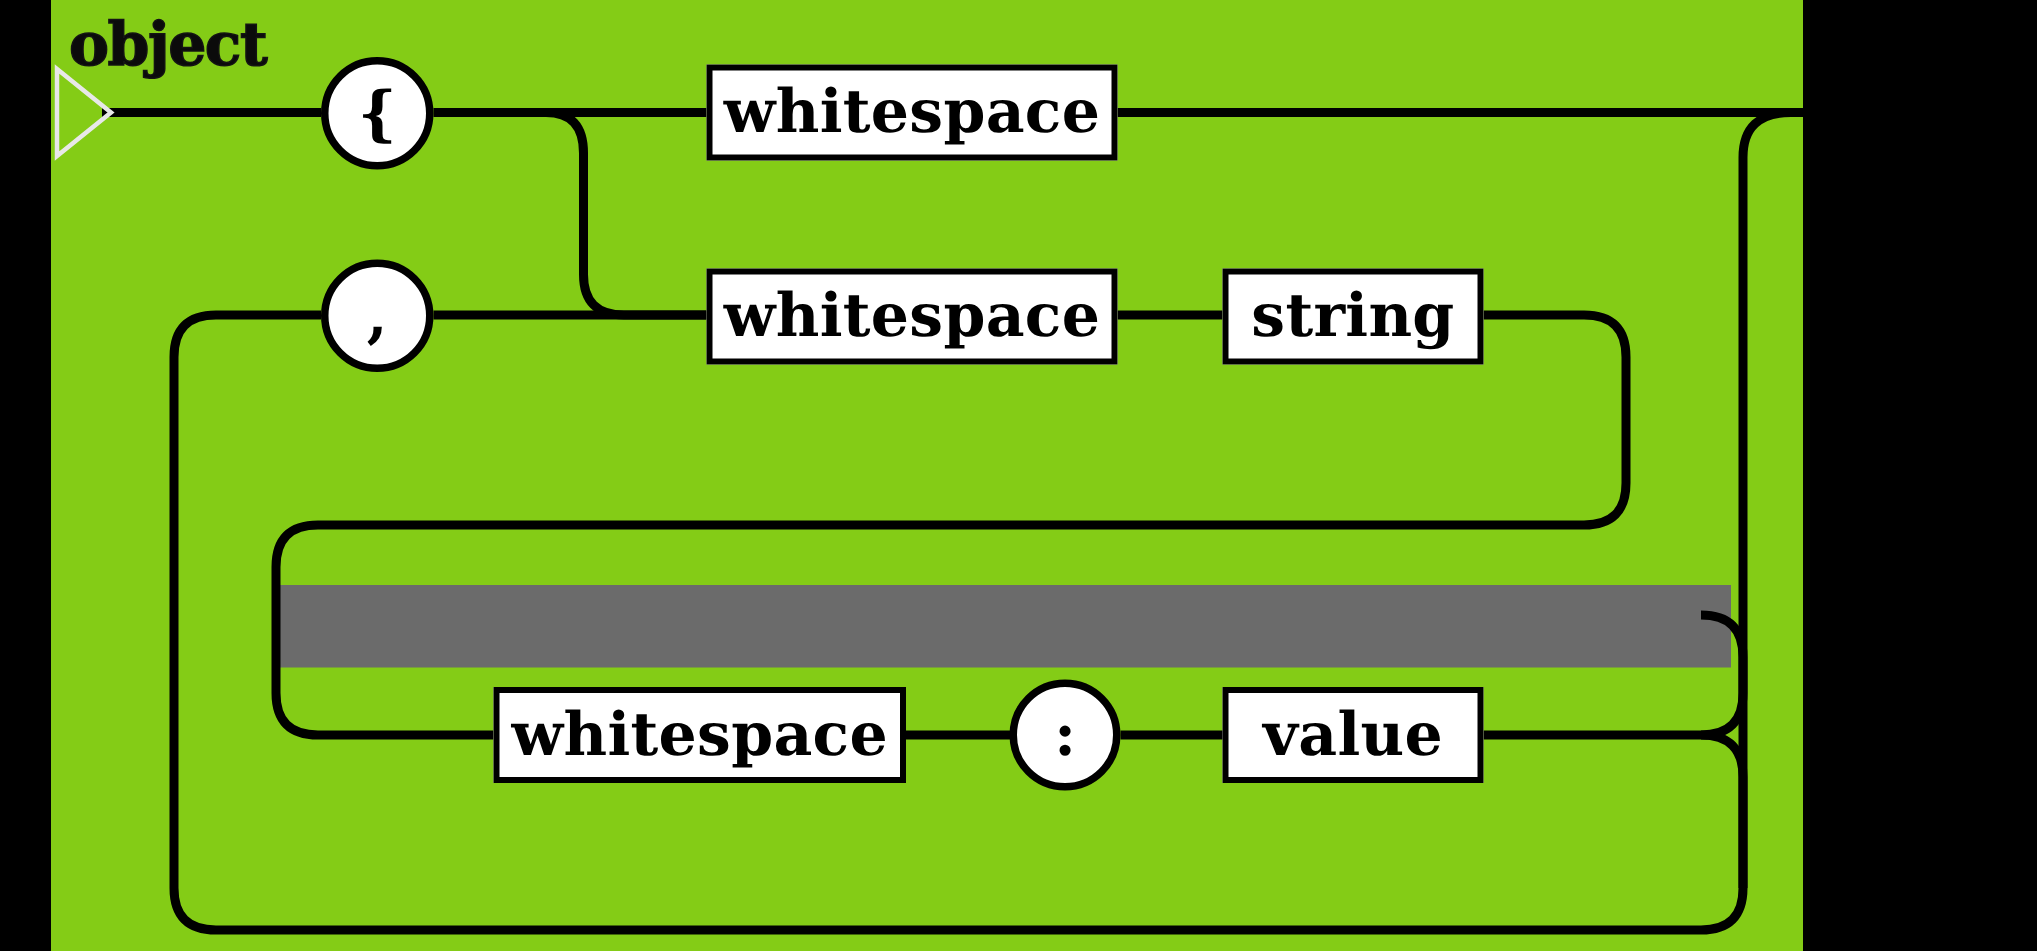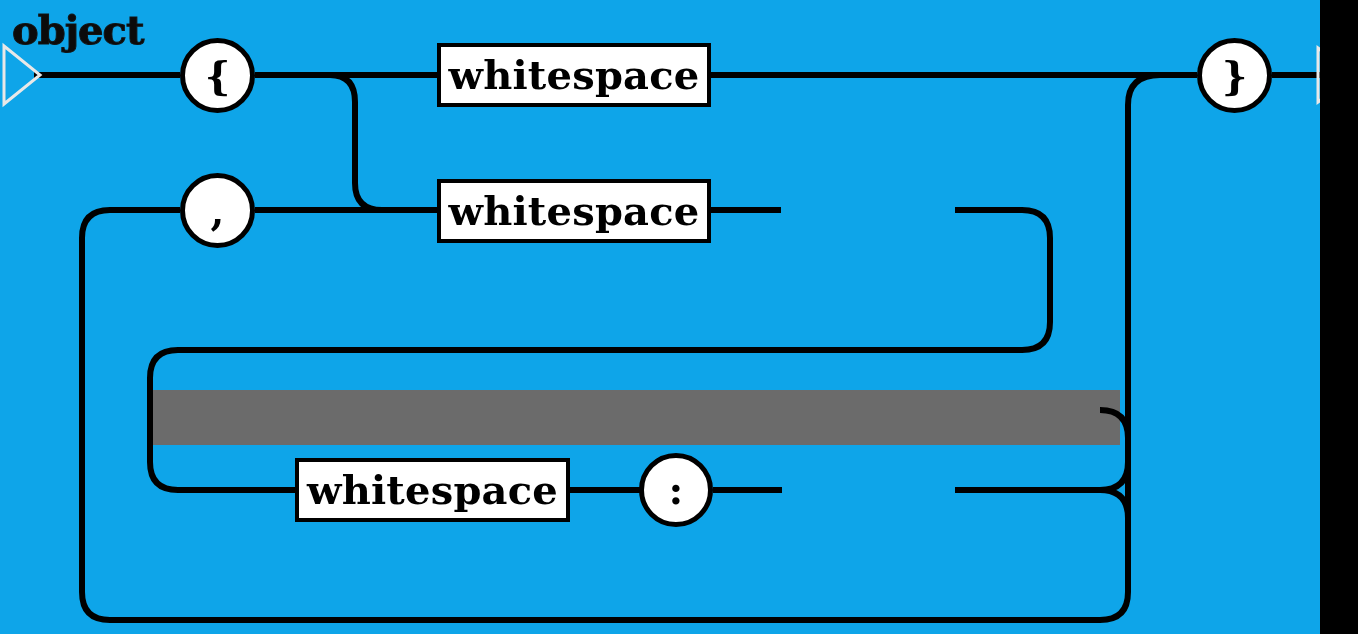--- a/index.html
+++ b/index.html
@@ -1,21 +1,22 @@
 <!DOCTYPE html>
 <html><head>
 <meta charset="utf-8">
 <style>
   html,body{margin:0;padding:0;background:#000;}
   #stage{
     position:relative;
-    width:1320px;height:634px;
-    background:#0ea5e9;
+    width:1168px;height:634px;
+    background:#84cc16;
     overflow:hidden;
     font-family:"DejaVu Serif", serif;
+    margin-left:34px;
   }
   #rails{position:absolute;left:0;top:0;width:1358px;height:634px;}
   .node{
     position:absolute;
     box-sizing:border-box;
     background:#ffffff;
     border:4px solid #000000;
     color:#000000;
     display:flex;align-items:center;justify-content:center;
     font-family:"DejaVu Serif", serif;
@@ -103,19 +104,21 @@
   <div class="node term" style="left:180px;top:38px;width:75px;height:75px;">{</div>
 
   <div class="node nonterm" style="left:437px;top:43px;width:274px;height:64px;">whitespace</div>
 
   <div class="node term" style="left:1197px;top:38px;width:75px;height:75px;">}</div>
 
   <div class="node term" style="left:180px;top:173px;width:75px;height:75px;">,</div>
 
   <div class="node nonterm" style="left:437px;top:179px;width:274px;height:64px;">whitespace</div>
 
+  <div class="node nonterm" style="left:781px;top:179px;width:174px;height:64px;">string</div>
 
   <div class="node nonterm" style="left:295px;top:458px;width:275px;height:64px;">whitespace</div>
 
   <div class="node term" style="left:639px;top:453px;width:74px;height:74px;">:</div>
 
+  <div class="node nonterm" style="left:781px;top:458px;width:174px;height:64px;">value</div>
 
 </div>
 
 </body></html>

